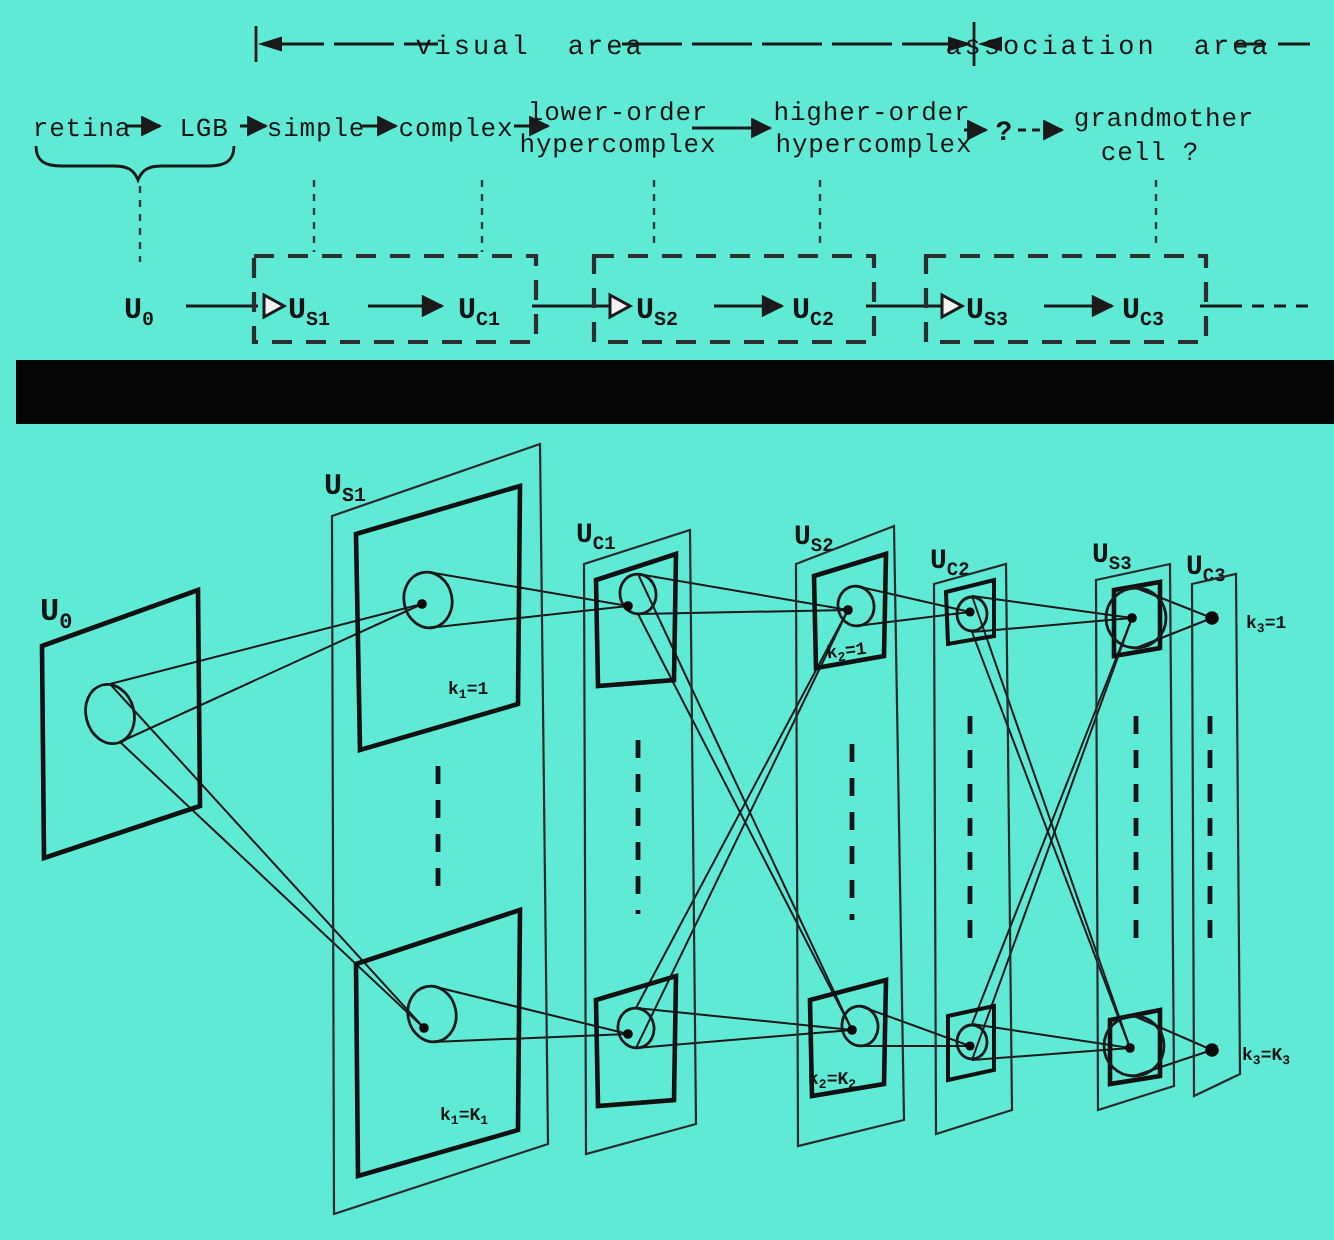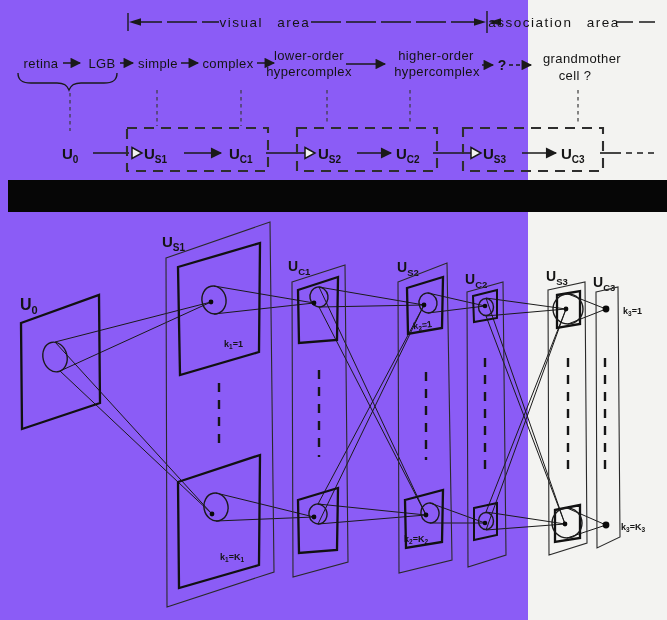--- a/index.html
+++ b/index.html
@@ -1,18 +1,18 @@
 <!DOCTYPE html>
 <html><head>
 <meta charset="utf-8">
 <style>
   html,body{margin:0;padding:0;}
   body{background:#f3f3f1;width:667px;height:620px;overflow:hidden;
        font-family:"Liberation Sans", sans-serif;}
-  #fig{position:relative;width:528px;height:620px;background:#8b5cf6;}
+  #fig{position:relative;width:667px;height:620px;background:#5eead4;font-family:Liberation Mono, monospace;}
   svg{display:block;}
   text{fill:#141414;}
   .area-label{font-size:13.5px;letter-spacing:1.5px;word-spacing:9px;}
   .stage{font-size:13px;letter-spacing:0.4px;}
   .qmark{font-size:14px;font-weight:bold;}
   .mline{stroke:#1a1a1a;stroke-width:1.4;fill:none;}
   .mdash{stroke-dasharray:30 5;}
   .flow{stroke:#1a1a1a;stroke-width:1.5;fill:none;}
   .flowdash{stroke-dasharray:4 3;}
   .vdash{stroke:#3a3a3a;stroke-width:1.2;stroke-dasharray:3.5 3.5;fill:none;}

